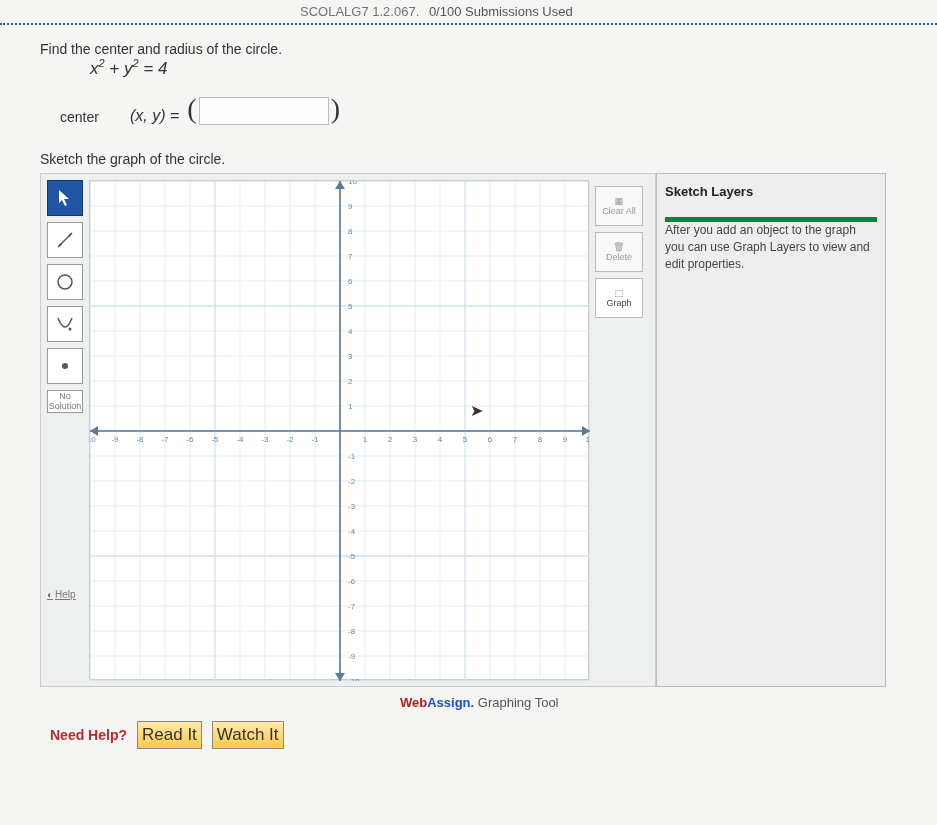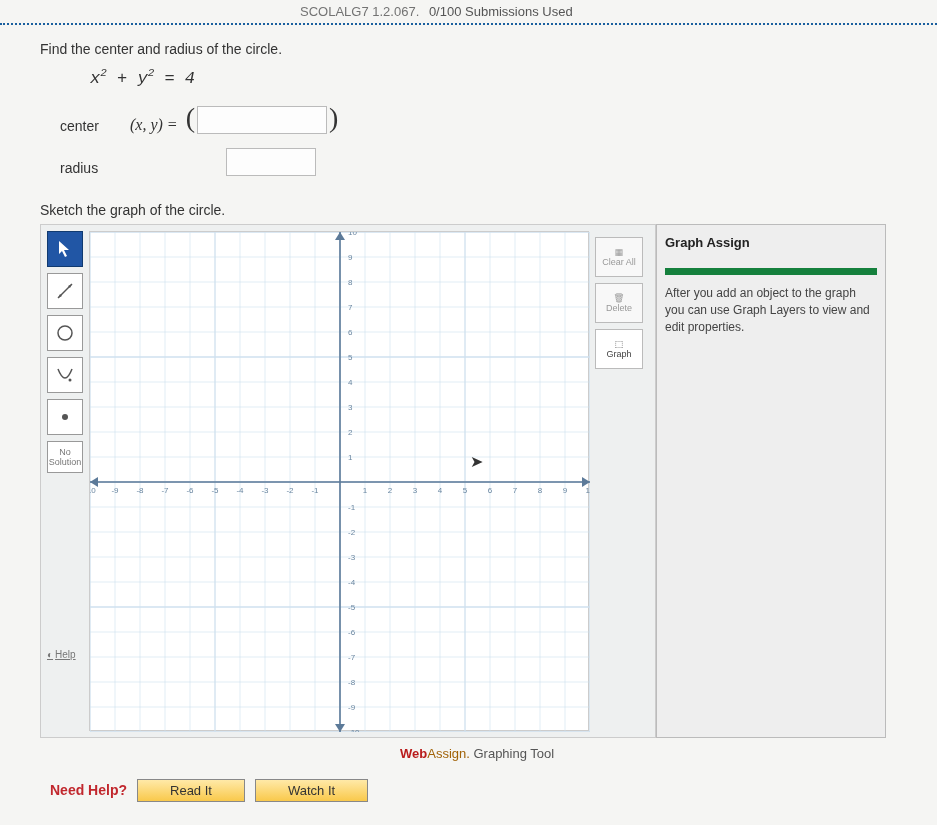--- a/index.html
+++ b/index.html
@@ -1,48 +1,48 @@
 <!DOCTYPE html>
 <html><head>
 <meta charset="utf-8">
 <style>
   *{box-sizing:border-box}
   body{margin:0;font-family:Arial,Helvetica,sans-serif;font-size:13px;background:#f5f5f3;color:#333;width:937px}
   .top-bar{padding:4px 20px 4px 300px;font-size:13px;border-bottom:2px dotted #1a5f9e;color:#555}
   .top-bar .ref{color:#737373;margin-right:6px}
   .content{padding:10px 20px}
-  .prompt{margin:6px 0 10px 20px;font-size:14px}
-  .eq{margin-left:70px;font-family:Liberation Mono, monospace;font-style:italic;font-size:17px}
+  .prompt{margin:6px 0 0 20px;font-size:14px}
+  .eq{margin-left:70px;font-family:Liberation Sans, sans-serif;font-style:italic;font-size:17px}
   .eq sup{font-size:11px}
   .row{display:flex;align-items:flex-end;margin:14px 0 0 40px}
   .lbl{width:70px;font-size:14px}
-  .mathlbl{font-family:Liberation Serif, serif;font-style:italic;font-size:16px;margin-right:6px}
+  .mathlbl{font-family:Liberation Sans, sans-serif;font-style:italic;font-size:16px;margin-right:6px}
   .paren{font-family:'Times New Roman',serif;font-size:28px;padding:0 2px}
   input.ans{width:130px;height:28px;border:1px solid #bbb;background:#fdfdfd;font-size:13px;padding:2px 4px}
   .sketch-lbl{margin:26px 0 6px 20px;font-size:14px}
   .grapher{display:flex;margin-left:20px}
   .gframe{background:#eef0f0;border:1px solid #ccc;display:flex;padding:6px;position:relative}
   .tools{display:flex;flex-direction:column;gap:6px;margin-right:6px}
   .tool{width:36px;height:36px;border:1px solid #999;background:#fff;display:flex;align-items:center;justify-content:center;cursor:pointer;font-size:11px;text-align:center;color:#555}
   .tool.sel{background:#2156a5;border-color:#103a70}
   .tool.sel svg path{fill:#fff}
-  .tool.nosol{height:32px;font-size:9px;line-height:10px;color:#777}
+  .tool.nosol{height:23px;font-size:9px;line-height:10px;color:#777}
   .help-link{font-size:10px;color:#777;text-decoration:underline;margin-top:170px;display:flex;align-items:center;gap:2px}
   .grid-wrap{width:500px;height:500px;background:#fff;border:1px solid #ccc;position:relative}
   .side-actions{display:flex;flex-direction:column;gap:6px;padding:6px;width:60px}
   .act{height:40px;border:1px solid #bbb;background:#f8f8f8;display:flex;flex-direction:column;align-items:center;justify-content:center;font-size:9px;color:#999;cursor:pointer}
   .act.en{color:#444;background:#fff}
   .layers{border:1px solid #bbb;background:#eee;padding:10px 8px;width:230px;font-size:12px}
   .layers h4{margin:0 0 18px;font-weight:bold;font-size:13px;color:#222}
-  .layers-body{border-top:7px solid #15803d;padding-top:10px;color:#444;line-height:1.45}
+  .layers-body{border-top:5px solid #15803d;color:#444;line-height:1.45}
   .footer-brand{margin:8px 0 0 380px;font-size:13px;color:#555}
-  .footer-brand b{color:#b91c1c}.footer-brand .orange{color:#a16207;font-weight:normal}
-  .need-help{margin:18px 0 0 30px;display:flex;align-items:center;gap:10px}
+  .footer-brand b{color:#b91c1c}.footer-brand .orange{color:#1d4ed8;font-weight:bold}
+  .need-help{margin:11px 0 0 30px;display:flex;align-items:center;gap:10px}
   .need-help .q{color:#c1272d;font-weight:bold;font-size:14px}
-  .hb{border:1px solid #888;background:linear-gradient(#ffe9a8,#f9c94b);padding:3px 32px;font-size:13px;color:#333;cursor:pointer}
+  .hb{border:1px solid #888;background:linear-gradient(#ffe9a8,#f9c94b);padding:3px 4px;font-size:17px;color:#333;cursor:pointer}
   .cursor-overlay{position:absolute;left:380px;top:220px;font-size:16px;pointer-events:none}
 </style>
 </head>
 <body>
 
 <div class="top-bar">
   <span class="ref">SCOLALG7 1.2.067.</span>
   <span>0/100 Submissions Used</span>
 </div>
 
@@ -51,25 +51,20 @@
   <div class="eq"><span>x</span><sup>2</sup> + <span>y</span><sup>2</sup> = 4</div>
 
   <div class="row">
     <span class="lbl">center</span>
     <span class="mathlbl">(x, y) =</span>
     <span class="paren">(</span>
     <input class="ans" style="">
     <span class="paren">)</span>
   </div>
 
-  <div class="row">
-    <span class="lbl">radius</span>
-    <span style="width:96px"></span>
-    <input class="ans" style="width: 90px;">
-  </div>
 
   <div class="sketch-lbl">Sketch the graph of the circle.</div>
 
   <div class="grapher">
     <div class="gframe">
       <div class="tools">
         <div class="tool sel">
             <svg width="14" height="18" viewBox="0 0 14 18">
               <path fill="#fff" d="M1 1 L1 14 L4 11 L7 17 L9 16 L6 10 L11 10 Z"></path>
             </svg>
@@ -208,21 +203,21 @@
           <span>Delete</span>
         </div>
         <div class="act en">
           <span>⬚</span>
           <span>Graph</span>
         </div>
       </div>
     </div>
 
     <div class="layers">
-      <h4>Graph Assign</h4>
+      <h4>Sketch Layers</h4>
       <div class="layers-body">After you add an object to the graph you can use Graph Layers to view and edit properties.</div>
     </div>
   </div>
 
   <div class="footer-brand">
     <b>Web</b><span class="orange">Assign.</span><span> Graphing Tool</span>
   </div>
 
   <div class="need-help">
     <span class="q">Need Help?</span>

